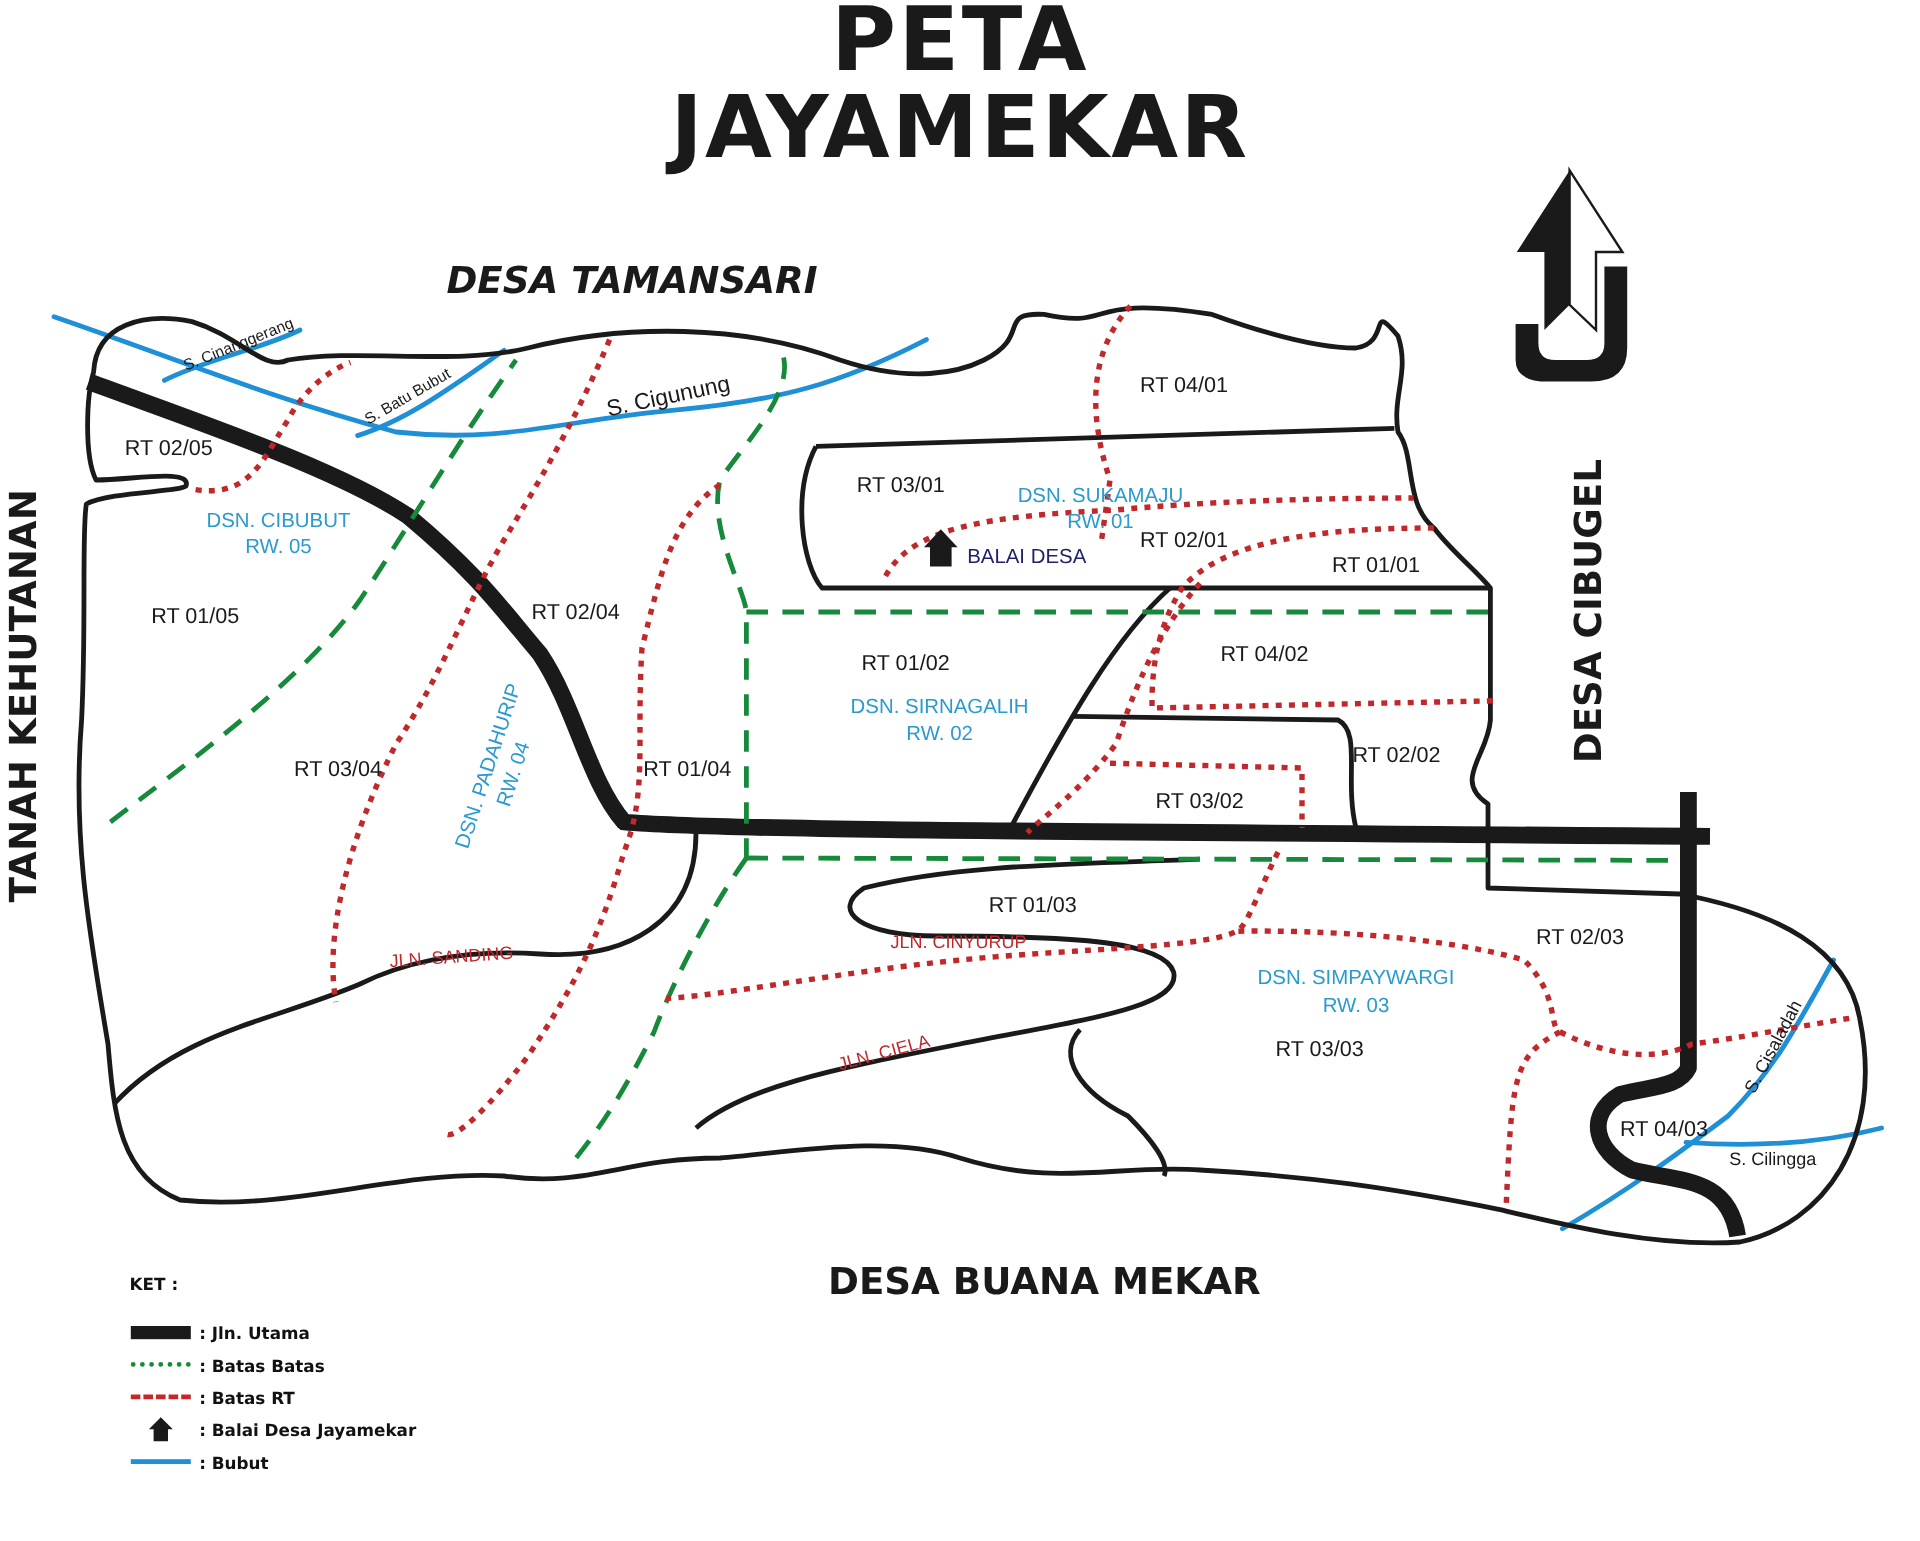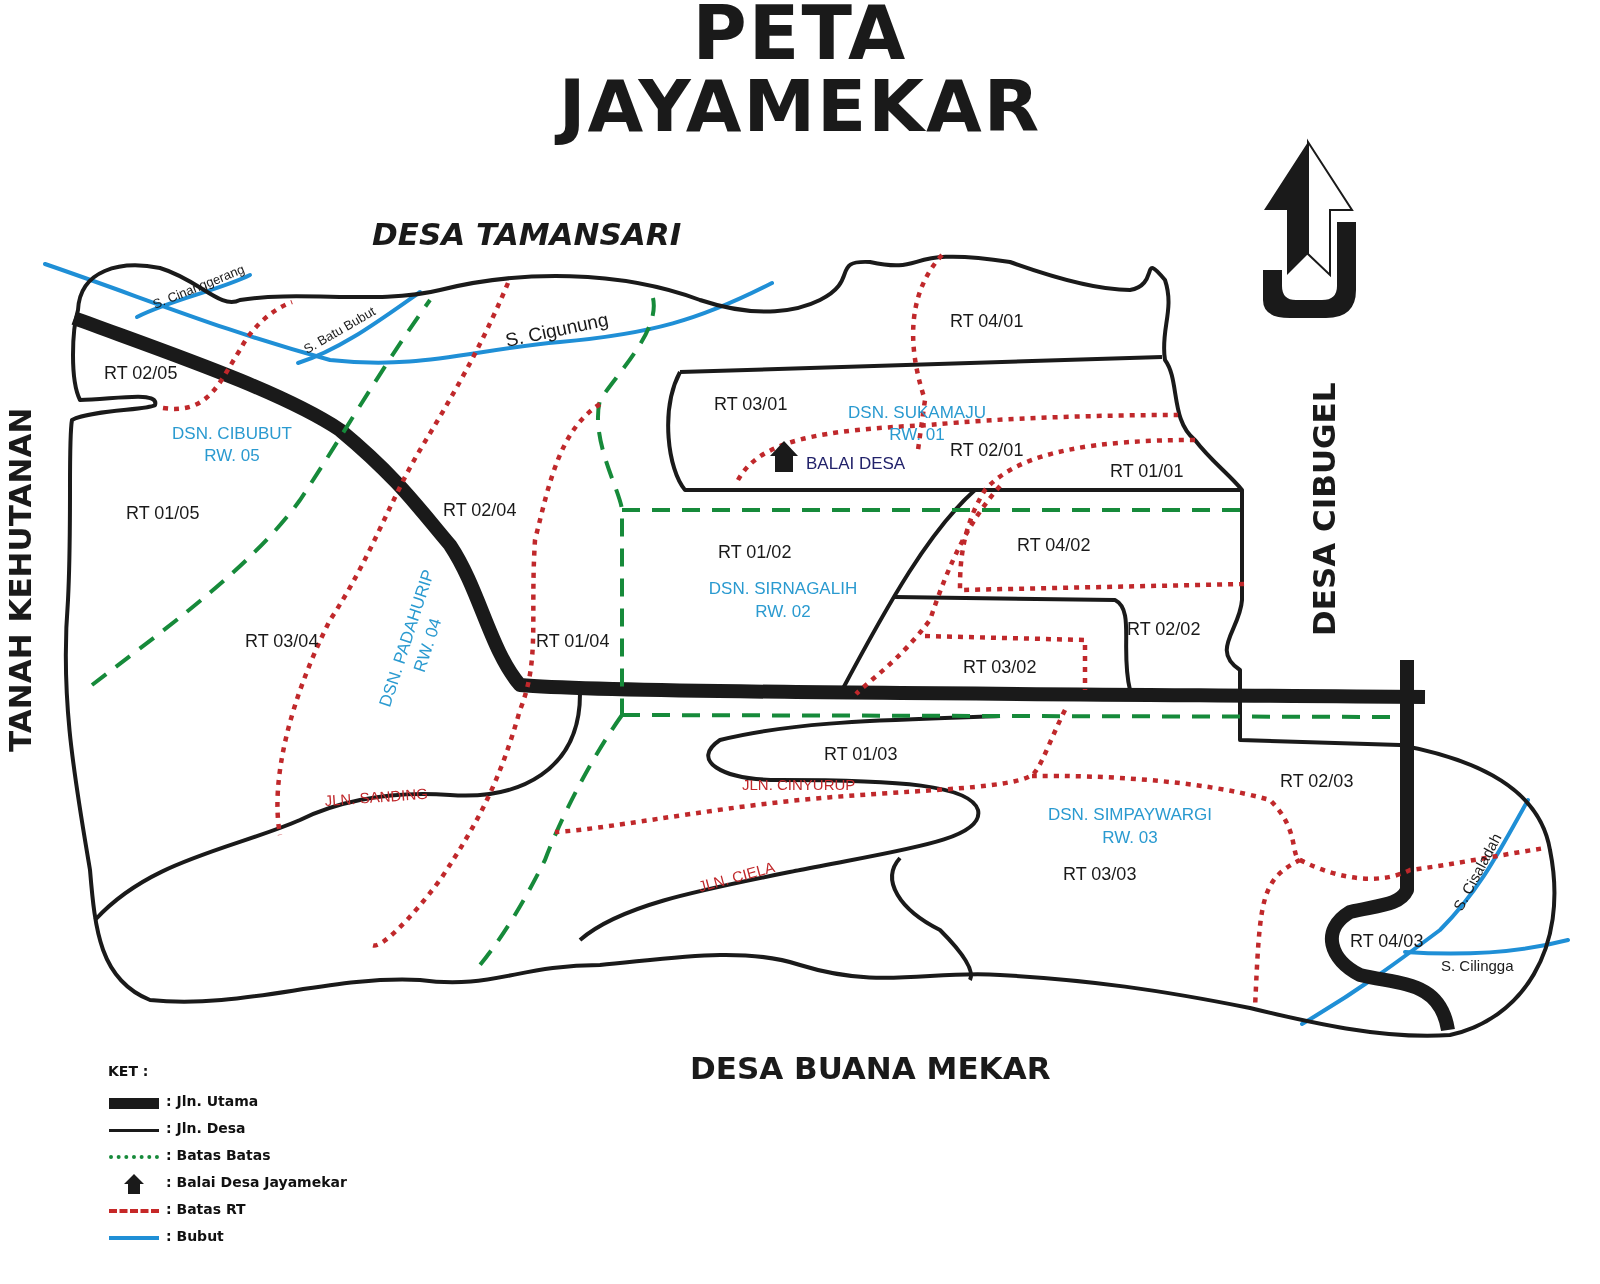--- a/index.html
+++ b/index.html
@@ -5,21 +5,21 @@
   html, body { margin: 0; padding: 0; background: #ffffff; }
   body { width: 1600px; height: 1284px; position: relative; overflow: hidden; font-family: "Liberation Sans", sans-serif; }
   #map { position: absolute; left: 0; top: 0; width: 1600px; height: 1284px; }
   .title { position: absolute; left: 0; width: 1600px; text-align: center; font-family: "DejaVu Sans", sans-serif; font-weight: bold; color: #1a1a1a; letter-spacing: 2px; }
   .title.l1 { top: -10px; font-size: 74px; }
   .title.l2 { top: 64px; font-size: 72px; }
   .border-label { position: absolute; font-family: "DejaVu Sans", sans-serif; font-weight: bold; color: #1a1a1a; font-size: 31px; white-space: nowrap; }
   .vert-left { transform-origin: left top; transform: rotate(-90deg); }
   .legend { position: absolute; left: 108px; top: 1063px; font-family: "DejaVu Sans", sans-serif; font-size: 14px; color: #111; }
   .legend .head { font-weight: bold; margin-bottom: 2px; height: 28px; }
-  .legend .row { height: 27px; display: flex; align-items: flex-start; }
+  .legend .row { height: 27px; display: flex; align-items: flex-end; }
   .legend .sym { width: 52px; height: 20px; display: flex; align-items: center; justify-content: center; margin-right: 6px; }
   .legend .lbl { font-weight: bold; }
   .sym-utama { width: 50px; height: 11px; background: #1a1a1a; }
   .sym-desa { width: 50px; height: 3px; background: #1a1a1a; }
   .sym-dusun { width: 50px; height: 0; border-top: 4px dotted #168a3a; }
   .sym-rt { width: 50px; height: 0; border-top: 4px dashed #c62828; }
   .sym-sungai { width: 50px; height: 4px; background: #1f8fd6; }
   svg text { font-family: "Liberation Sans", sans-serif; }
 </style>
 </head>
@@ -146,43 +146,37 @@
 <div class="legend">
   <div class="head">KET  :</div>
   <div class="row">
     <span class="sym">
         <span class="sym-utama"></span>
       </span>
     <span class="lbl">: Jln. Utama</span>
   </div>
   <div class="row">
     <span class="sym">
-        <span class="sym-desa"></span>
+        <span class="sym-dusun"></span>
       </span>
-    <span class="lbl">: Jln. Desa</span>
+    <span class="lbl">: Batas Batas</span>
   </div>
   <div class="row">
     <span class="sym">
-        <span class="sym-dusun"></span>
+        <span class="sym-rt"></span>
       </span>
-    <span class="lbl">: Batas Batas</span>
+    <span class="lbl">: Batas RT</span>
   </div>
   <div class="row">
     <span class="sym">
       <svg width="22" height="22" viewBox="0 0 22 22">
           <path d="M11,1 L1,11 L5,11 L5,21 L17,21 L17,11 L21,11 Z" fill="#1a1a1a"></path>
         </svg>
     </span>
     <span class="lbl">: Balai Desa Jayamekar</span>
   </div>
   <div class="row">
     <span class="sym">
-        <span class="sym-rt"></span>
-      </span>
-    <span class="lbl">: Batas RT</span>
-  </div>
-  <div class="row">
-    <span class="sym">
         <span class="sym-sungai"></span>
       </span>
     <span class="lbl">: Bubut</span>
   </div>
 </div>
 
 </body></html>

